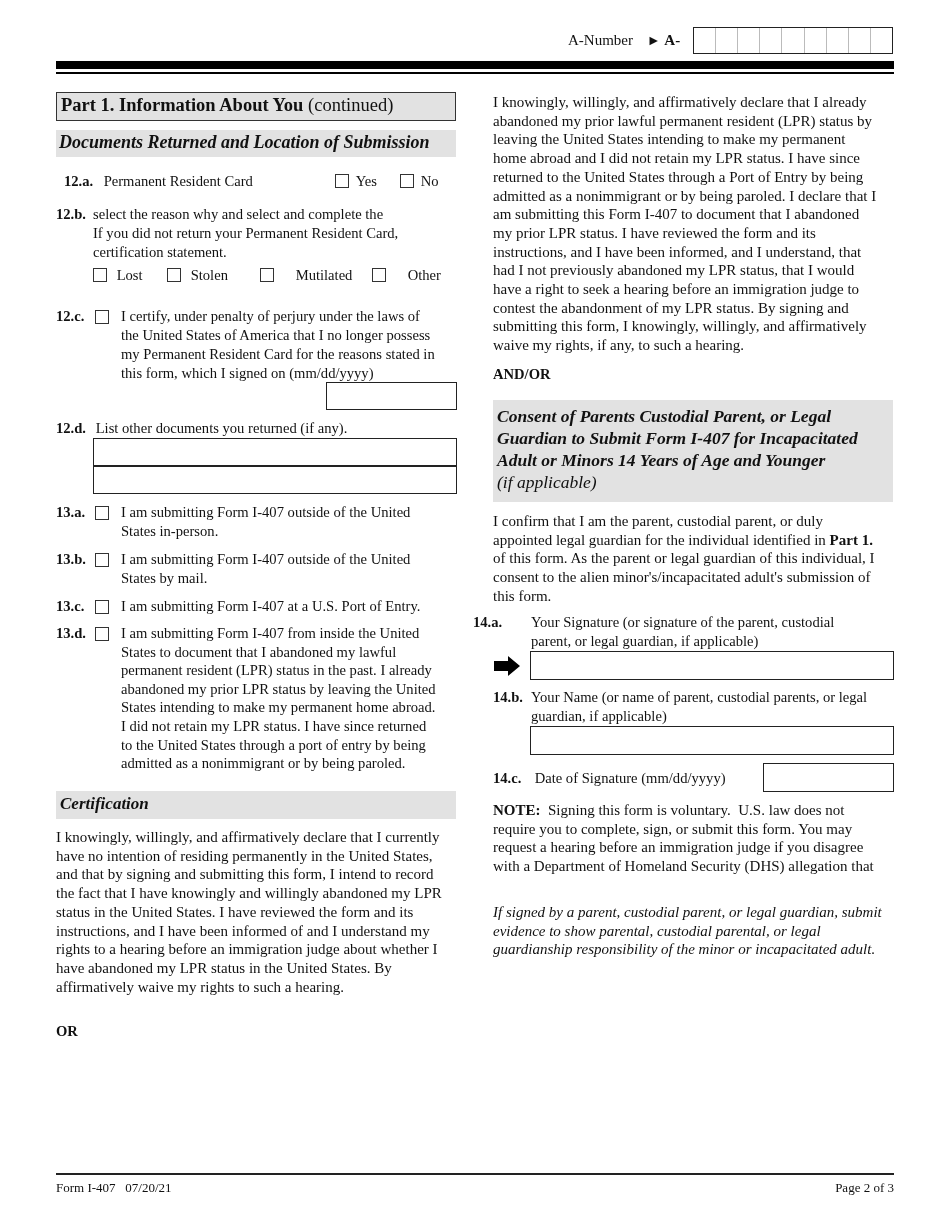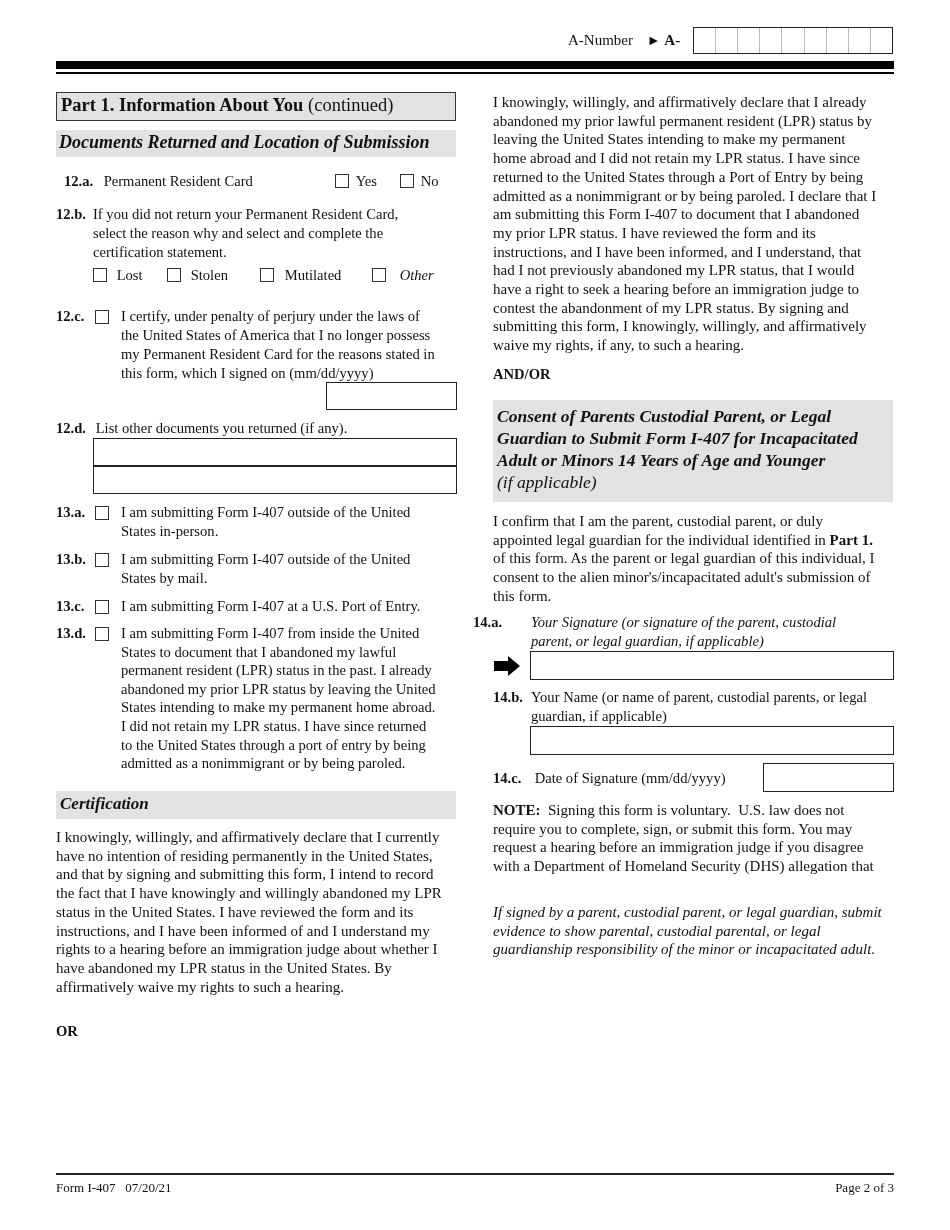--- a/index.html
+++ b/index.html
@@ -75,39 +75,39 @@
   <span class="cb"></span>
   <span style="margin-left:3px;">Yes</span>
 </div>
 <div class="abs item" style="left:400px;top:172px;">
   <span class="cb"></span>
   <span style="margin-left:3px;">No</span>
 </div>
 
 <div class="abs item" style="left: 56px; top: 205px; width: 36px; font-weight: bold;">12.b.</div>
 <div class="abs item" style="left:93px;top:205px;width:370px;">
+  <div>select the reason why and select and complete the</div>
   <div>If you did not return your Permanent Resident Card,</div>
-  <div>select the reason why and select and complete the</div>
   <div>certification statement.</div>
 </div>
 <div class="abs item" style="left:93px;top:266px;">
   <span class="cb"></span>
   <span style="margin-left:6px;">Lost</span>
 </div>
 <div class="abs item" style="left:167px;top:266px;">
   <span class="cb"></span>
   <span style="margin-left:6px;">Stolen</span>
 </div>
 <div class="abs item" style="left:260px;top:266px;">
   <span class="cb"></span>
-  <span style="margin-left:7px;">Mutilated</span>
+  <span style="margin-left:18px;">Mutilated</span>
 </div>
 <div class="abs item" style="left:372px;top:266px;">
   <span class="cb"></span>
-  <span style="margin-left:10px;font-style:italic;">Other</span>
+  <span style="margin-left:18px;">Other</span>
 </div>
 
 <div class="abs item num" style="left:56px;top:307px;">12.c.</div>
 <span class="abs cb" style="left:95px;top:310px;"></span>
 <div class="abs item" style="left:121px;top:307px;width:345px;">
   <div>I certify, under penalty of perjury under the laws of</div>
   <div>the United States of America that I no longer possess</div>
   <div>my Permanent Resident Card for the reasons stated in</div>
   <div>this form, which I signed on (mm/dd/yyyy)</div>
 </div>
@@ -194,21 +194,21 @@
 
 <div class="abs para" style="left:493px;top:512px;width:410px;">
   <div>I confirm that I am the parent, custodial parent, or duly</div>
   <div><span>appointed legal guardian for the individual identified in </span><b>Part 1.</b></div>
   <div>of this form.  As the parent or legal guardian of this individual, I</div>
   <div>consent to the alien minor's/incapacitated adult's submission of</div>
   <div>this form.</div>
 </div>
 
 <div class="abs item num" style="left:473px;top:613px;">14.a.</div>
-<div class="abs item" style="left:531px;top:613px;width:370px;font-style:italic;">
+<div class="abs item" style="left:531px;top:613px;width:370px;">
   <div>Your Signature (or signature of the parent, custodial</div>
   <div>parent, or legal guardian, if applicable)</div>
 </div>
 <svg class="abs" style="left:494px;top:656px;" width="26" height="20" viewBox="0 0 26 20">
   <polygon points="0,5 14,5 14,0 26,10 14,20 14,15 0,15" fill="#000"></polygon>
 </svg>
 <div class="box" style="left:530px;top:651px;width:364px;height:29px;"></div>
 
 <div class="abs item num" style="left:493px;top:688px;">14.b.</div>
 <div class="abs item" style="left:531px;top:688px;width:370px;">

